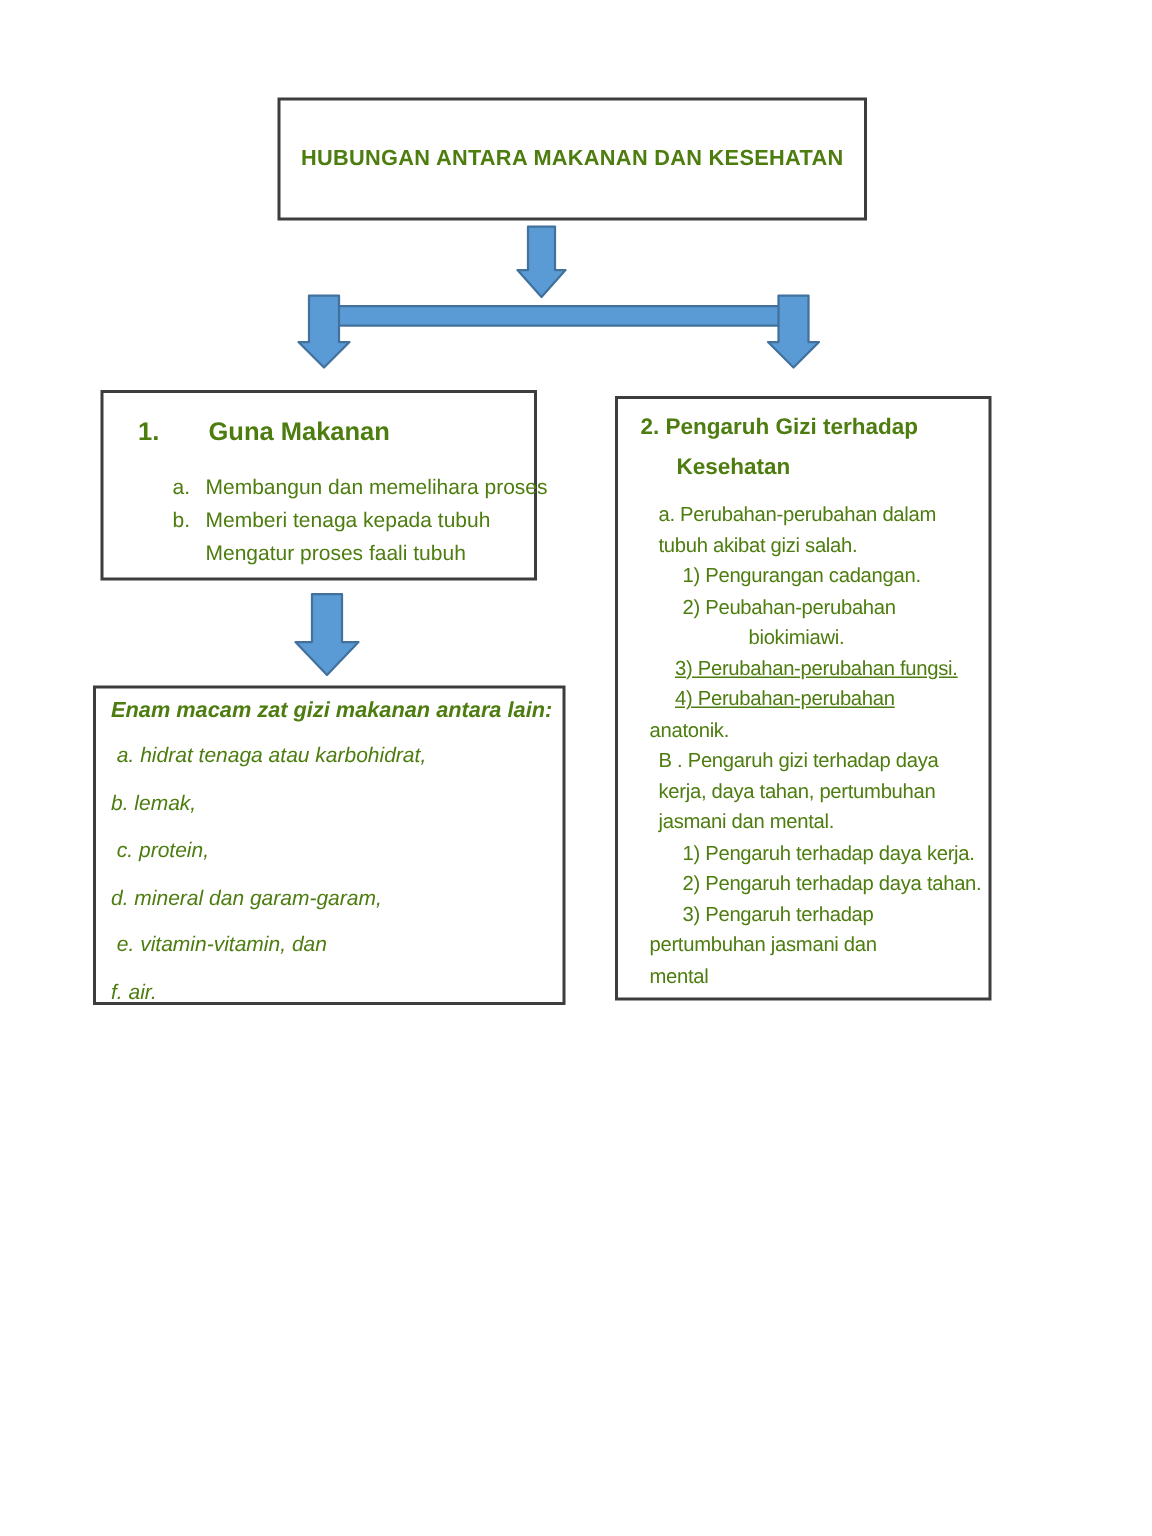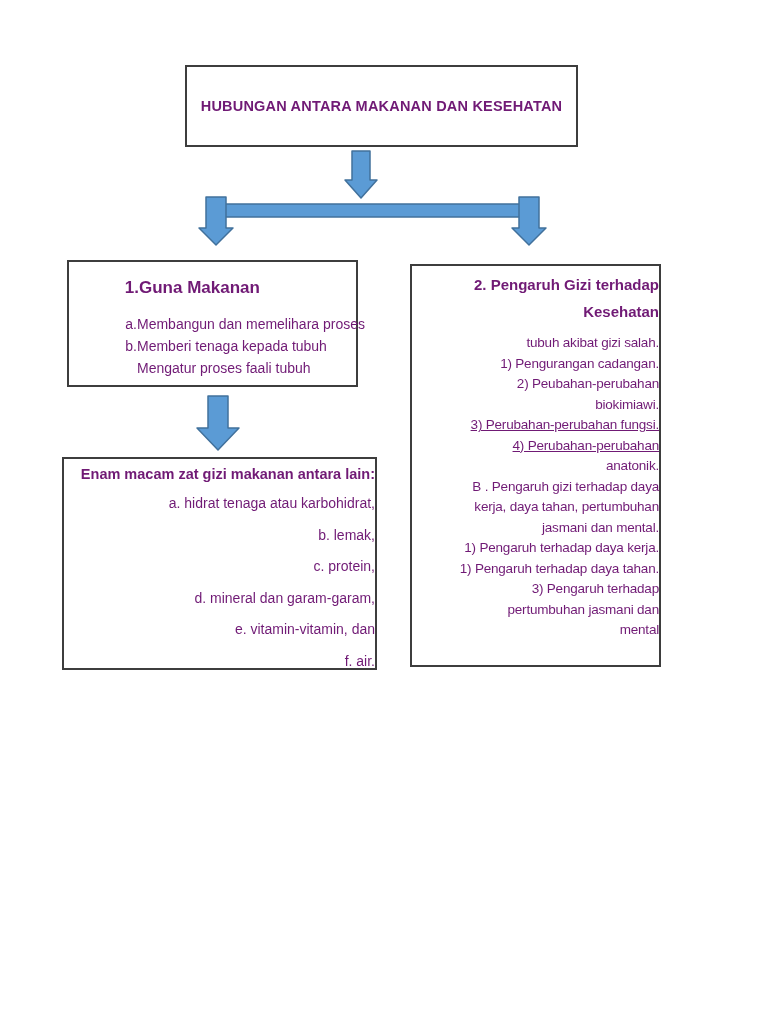--- a/index.html
+++ b/index.html
@@ -1,18 +1,18 @@
 <!DOCTYPE html>
 <html><head>
 <meta charset="utf-8">
 <style>
   html,body { margin:0; padding:0; background:#ffffff; }
   .canvas {
     position:relative; width:768px; height:1024px; background:#ffffff;
-    font-family:"Liberation Sans", sans-serif; color:#701a75; overflow:hidden;text-align:right;
+    font-family:"Liberation Sans", sans-serif; color:#4d7c0f; overflow:hidden;
   }
   .box { position:absolute; background:#ffffff; border:2px solid #3d3d3d; box-sizing:border-box; }
 
   
   .title-box { left:185px; top:65px; width:393px; height:82px;
     display:flex; align-items:center; justify-content:center; }
   .title-text { font-weight:bold; font-size:14.5px; letter-spacing:0.2px; white-space:nowrap; }
 
   
   .tee-svg  { position:absolute; left:195px; top:148px; width:360px; height:110px; }
@@ -24,31 +24,31 @@
   .guna-head { display:flex; margin:16px 0 0 23px; font-size:17px; font-weight:bold; }
   .guna-head .num { width:47px; }
   .guna-items { margin:15px 0 0 46px; font-size:14px; line-height:22px; }
   .guna-item { display:flex; white-space:nowrap; }
   .guna-item .marker { width:22px; flex:none; }
 
   
   .pengaruh-box { left:410px; top:264px; width:251px; height:403px; font-size:13.5px; letter-spacing:-0.2px; }
   .p-head { font-weight:bold; font-size:15px; line-height:27px; margin-top:5px; letter-spacing:0; }
   .p-l1 { padding-left:15px; }
-  .p-l2 { padding-left:51px; }
+  .p-l2 { padding-left:39px; }
   .p-body { margin-top:8px; line-height:20.5px; }
   .p-line { white-space:nowrap; }
   .ind-a { padding-left:27px; }
   .ind-b { padding-left:43px; }
   .ind-c { padding-left:38px;text-decoration:underline; }
   .ind-d { padding-left:21px; }
-  .ind-e { padding-left:55px; }
+  .ind-e { padding-left:55px;margin-left:32px; }
 
   
-  .zat-box { left:62px; top:457px; width:315px; height:213px; font-size:14px; }
+  .zat-box { left:62px; top:457px; width:315px; height:213px; font-size:14px;font-style:italic; }
   .zat-head { font-weight:bold; font-size:14.5px; margin:7px 0 0 10px; white-space:nowrap; }
   .zat-items { margin:6px 0 0 10px; }
   .zat-item { white-space:pre; line-height:31.5px; }
 </style>
 </head>
 <body>
 
 <div class="canvas">
 
   <div class="box title-box">
@@ -86,32 +86,33 @@
   <svg class="down-svg" viewBox="0 0 60 60">
     <polygon class="arrow-shape" points="18,2 38,2 38,34 49,34 28,56 7,34 18,34"></polygon>
   </svg>
 
   <div class="box pengaruh-box">
     <div class="p-head">
       <div class="p-l1">2. Pengaruh Gizi terhadap</div>
       <div class="p-l2">Kesehatan</div>
     </div>
     <div class="p-body">
+      <div class="p-line ind-a">a. Perubahan-perubahan dalam</div>
       <div class="p-line ind-a">tubuh akibat gizi salah.</div>
       <div class="p-line ind-b">1) Pengurangan cadangan.</div>
       <div class="p-line ind-b">2) Peubahan-perubahan</div>
       <div class="p-line ind-e">biokimiawi.</div>
       <div class="p-line ind-c">3) Perubahan-perubahan fungsi.</div>
       <div class="p-line ind-c">4) Perubahan-perubahan</div>
       <div class="p-line ind-d">anatonik.</div>
       <div class="p-line ind-a">B . Pengaruh gizi terhadap daya</div>
       <div class="p-line ind-a">kerja, daya tahan, pertumbuhan</div>
       <div class="p-line ind-a">jasmani dan mental.</div>
       <div class="p-line ind-b">1) Pengaruh terhadap daya kerja.</div>
-      <div class="p-line ind-b">1) Pengaruh terhadap daya tahan.</div>
+      <div class="p-line ind-b">2) Pengaruh terhadap daya tahan.</div>
       <div class="p-line ind-b">3) Pengaruh terhadap</div>
       <div class="p-line ind-d">pertumbuhan jasmani dan</div>
       <div class="p-line ind-d">mental</div>
     </div>
   </div>
 
   <div class="box zat-box">
     <div class="zat-head">Enam macam zat gizi makanan antara lain:</div>
     <div class="zat-items">
       <div class="zat-item"> a. hidrat tenaga atau karbohidrat,</div>

